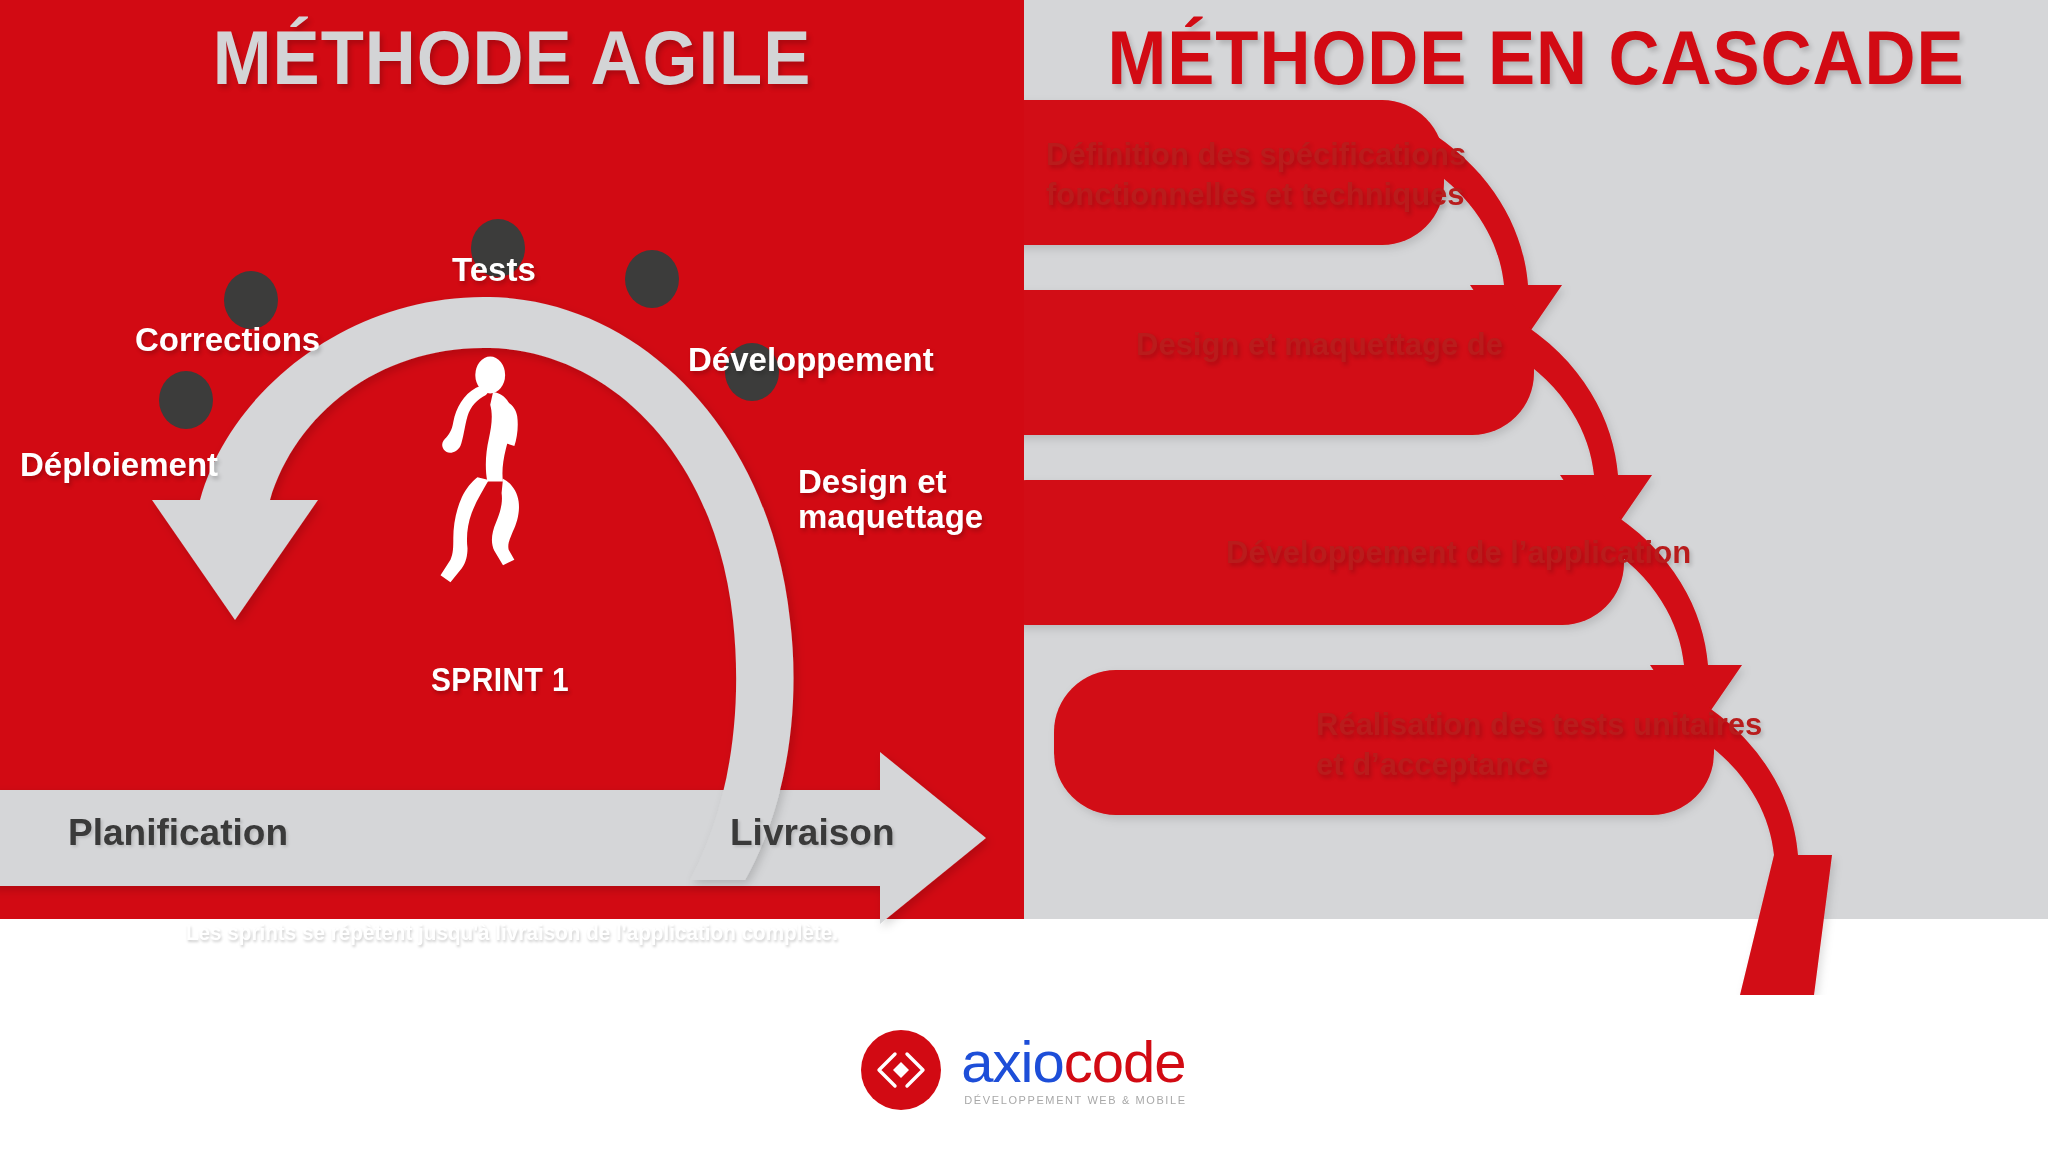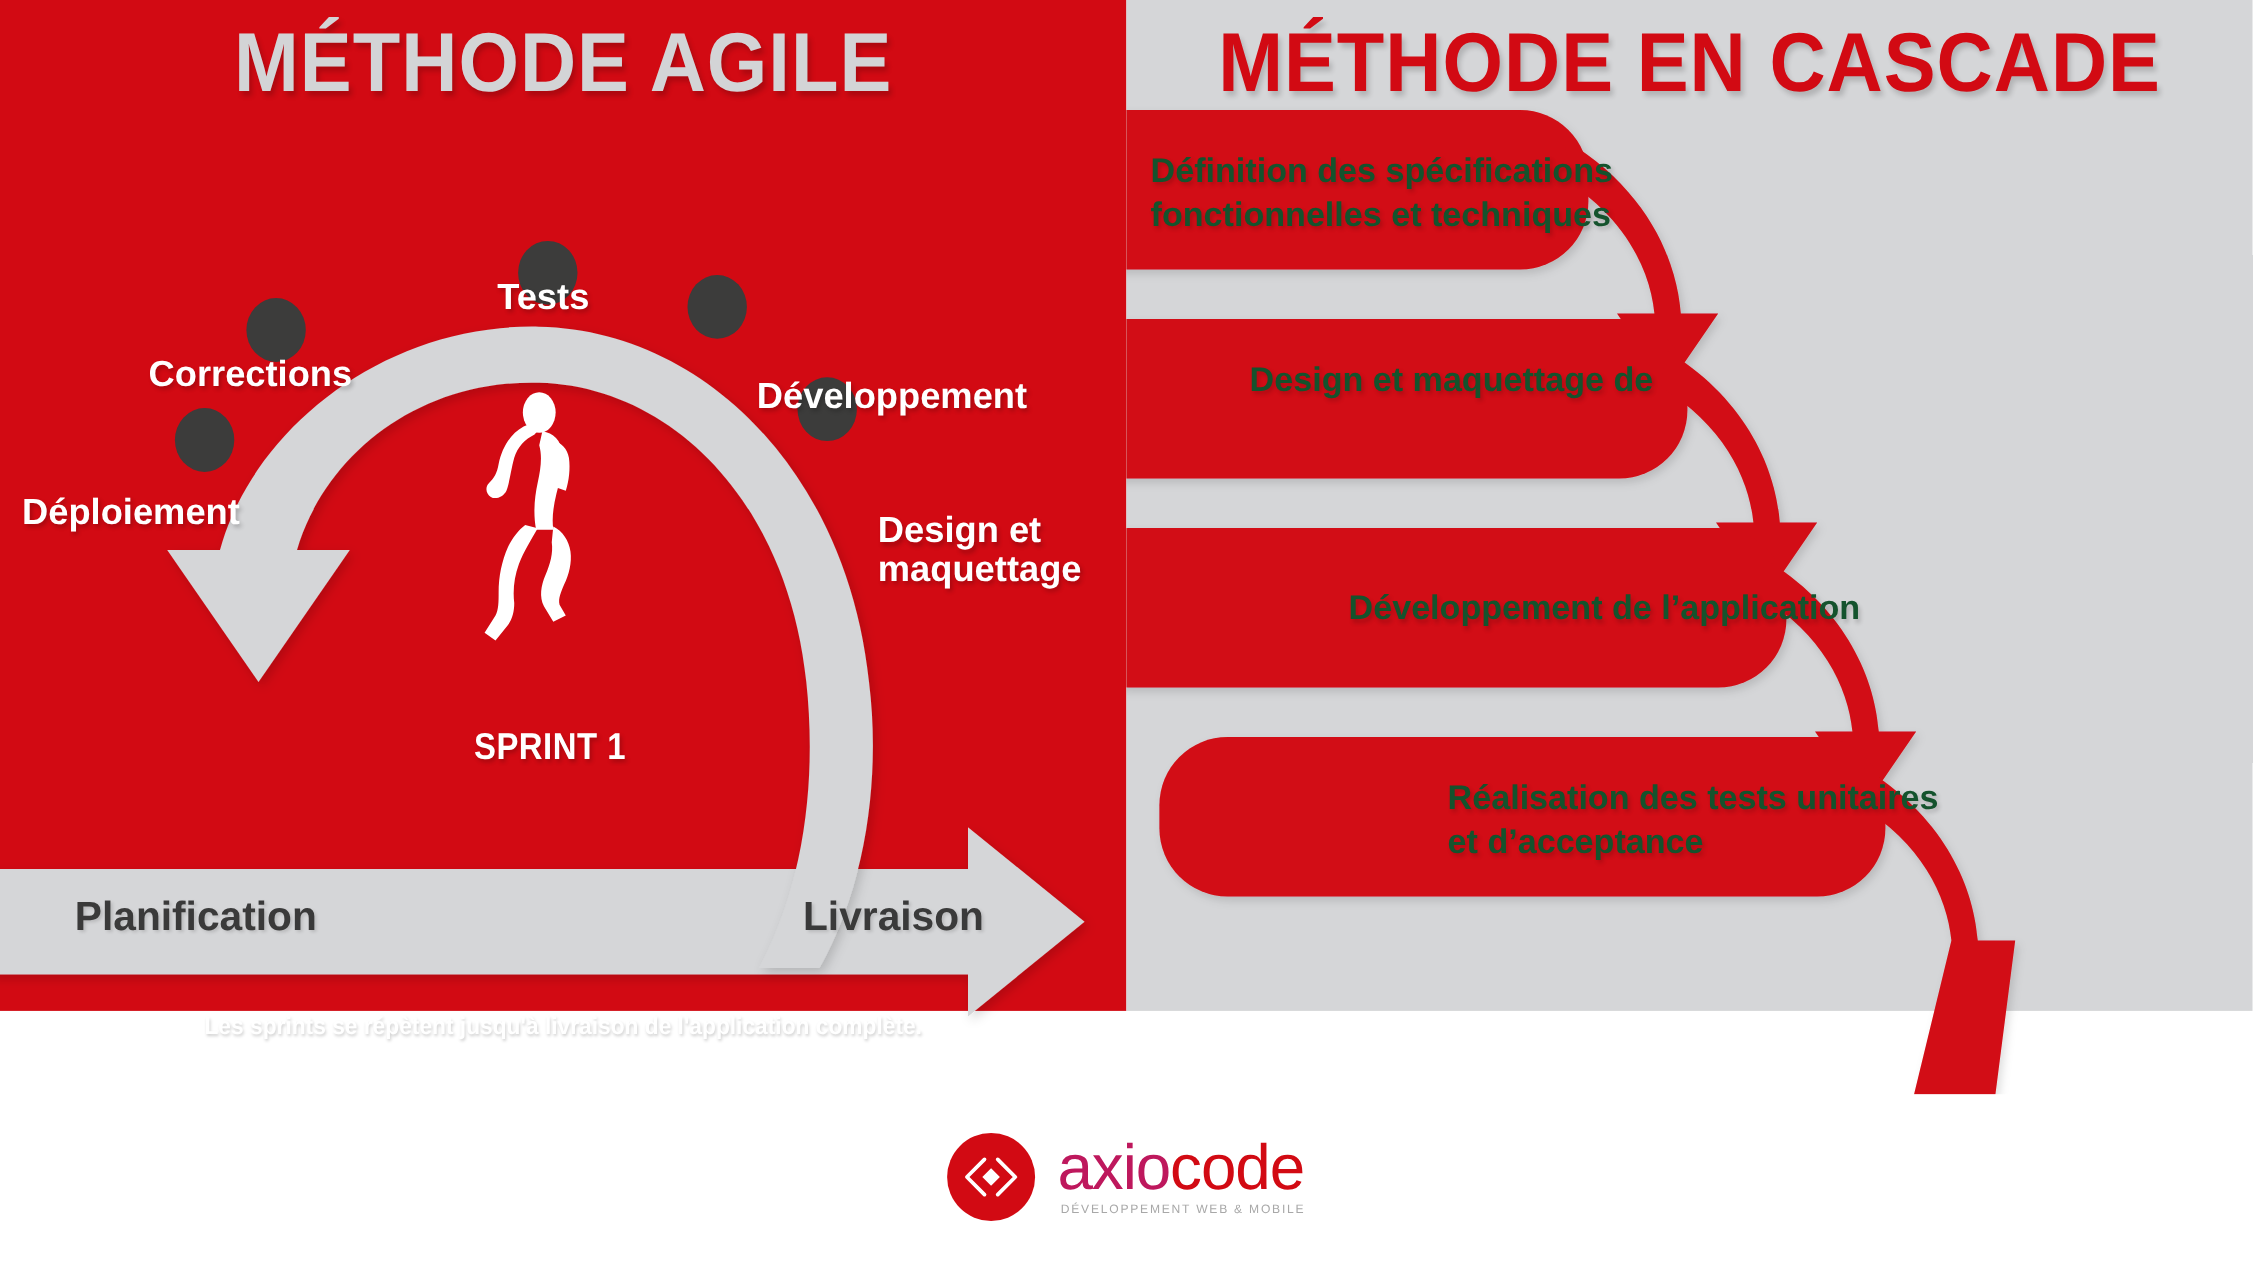--- a/index.html
+++ b/index.html
@@ -88,42 +88,42 @@
     font-weight:bold;
     font-size:22px;
     transform:scaleX(0.94);
     text-shadow:1px 2px 3px rgba(0,0,0,0.2);
   }
 
   
   #waterfall-svg{position:absolute;left:0;top:0;width:1024px;height:995px;}
   .wf-text{
     position:absolute;
-    color:#14532d;
+    color:#b91c1c;
     font-weight:bold;
     font-size:31px;
     line-height:1.28;
     text-shadow:2px 3px 4px rgba(0,0,0,0.18);
   }
 
   
   #footer{
     position:absolute;left:0;top:995px;width:2048px;height:157px;
     background:#ffffff;
     display:flex;align-items:center;justify-content:center;
   }
   #logo{display:flex;align-items:center;gap:20px;transform:translateY(-4px);}
   #logo-mark{
     width:80px;height:80px;border-radius:50%;
     background:#D20A13;
     display:flex;align-items:center;justify-content:center;
   }
   #logo-text{display:flex;flex-direction:column;align-items:flex-start;}
   #wordmark{font-size:58px;line-height:1;letter-spacing:-1px;font-family:"Liberation Sans",sans-serif;font-weight:400;}
-  #wordmark .axio{color:#be185d;}
+  #wordmark .axio{color:#1d4ed8;}
   #wordmark .code{color:#D20A13;}
   #tagline{
     color:#A8A8A8;
     font-size:11px;
     letter-spacing:1.6px;
     margin-top:3px;
     margin-left:3px;
     font-weight:400;
   }
 </style>

